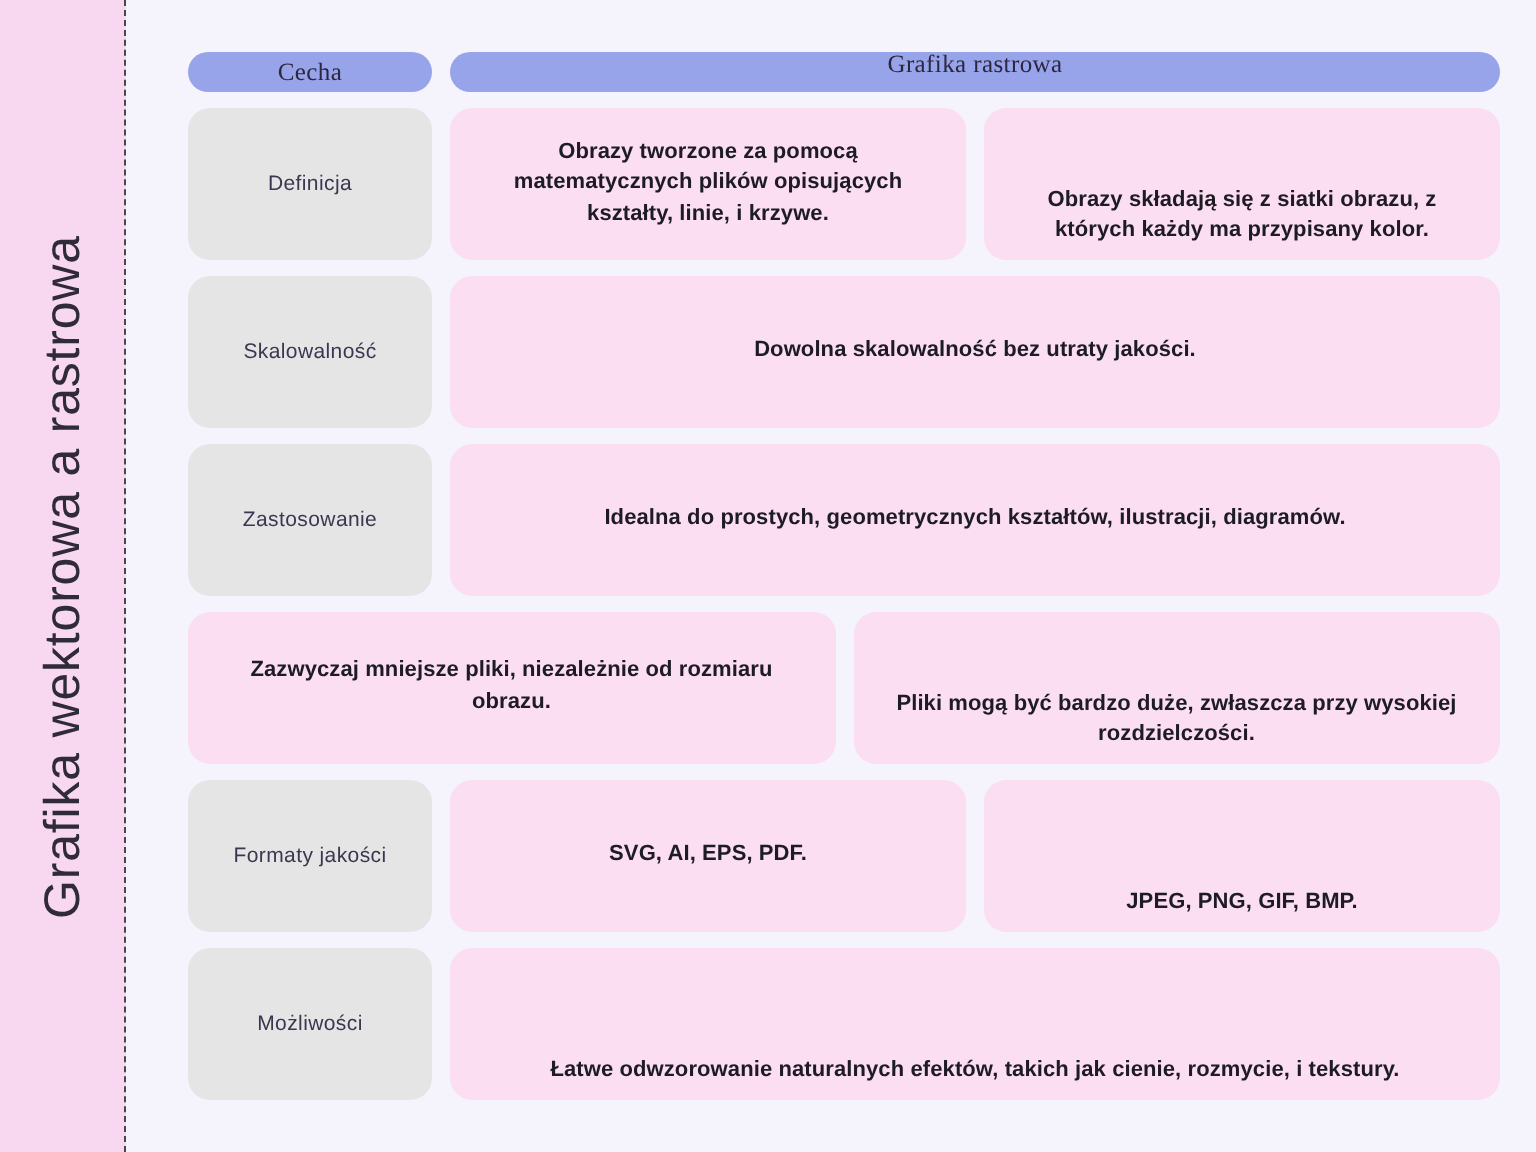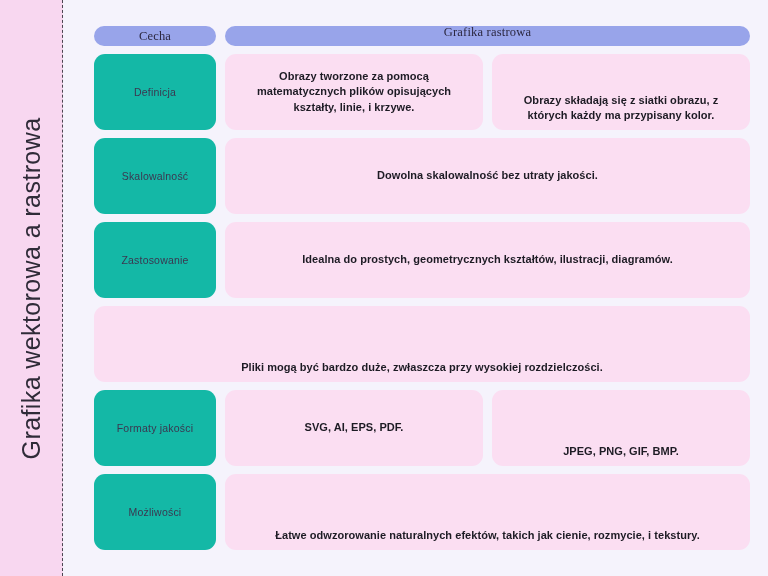--- a/index.html
+++ b/index.html
@@ -84,21 +84,21 @@
     justify-content:center;
     border-radius:11px;
     padding:6px 12px;
     text-align:center;
   }
 
   .col-feature  { flex:0 0 122px; }
   .col-vector   { flex:1 1 0; }
   .col-raster   { flex:1 1 0;align-items:flex-end; }
 
-  .cell-feature { background:#14b8a6; }
+  .cell-feature { background:#e5e5e5; }
   .cell-content { background:#fbdef2; }
 
   .label-text {
     font-size:10.5px;
     font-weight:400;
     color:#3b3750;
     letter-spacing:0.2px;
   }
 
   .body-text {
@@ -158,20 +158,23 @@
       <div class="row data-row">
         <div class="cell col-feature cell-feature">
           <span class="label-text">Zastosowanie</span>
         </div>
         <div class="cell col-vector cell-content">
           <span class="body-text">Idealna do prostych, geometrycznych kształtów, ilustracji, diagramów.</span>
         </div>
       </div>
 
       <div class="row data-row">
+        <div class="cell col-vector cell-content">
+          <span class="body-text">Zazwyczaj mniejsze pliki, niezależnie od rozmiaru obrazu.</span>
+        </div>
         <div class="cell col-raster cell-content">
           <span class="body-text">Pliki mogą być bardzo duże, zwłaszcza przy wysokiej rozdzielczości.</span>
         </div>
       </div>
 
       <div class="row data-row">
         <div class="cell col-feature cell-feature">
           <span class="label-text">Formaty jakości</span>
         </div>
         <div class="cell col-vector cell-content">

